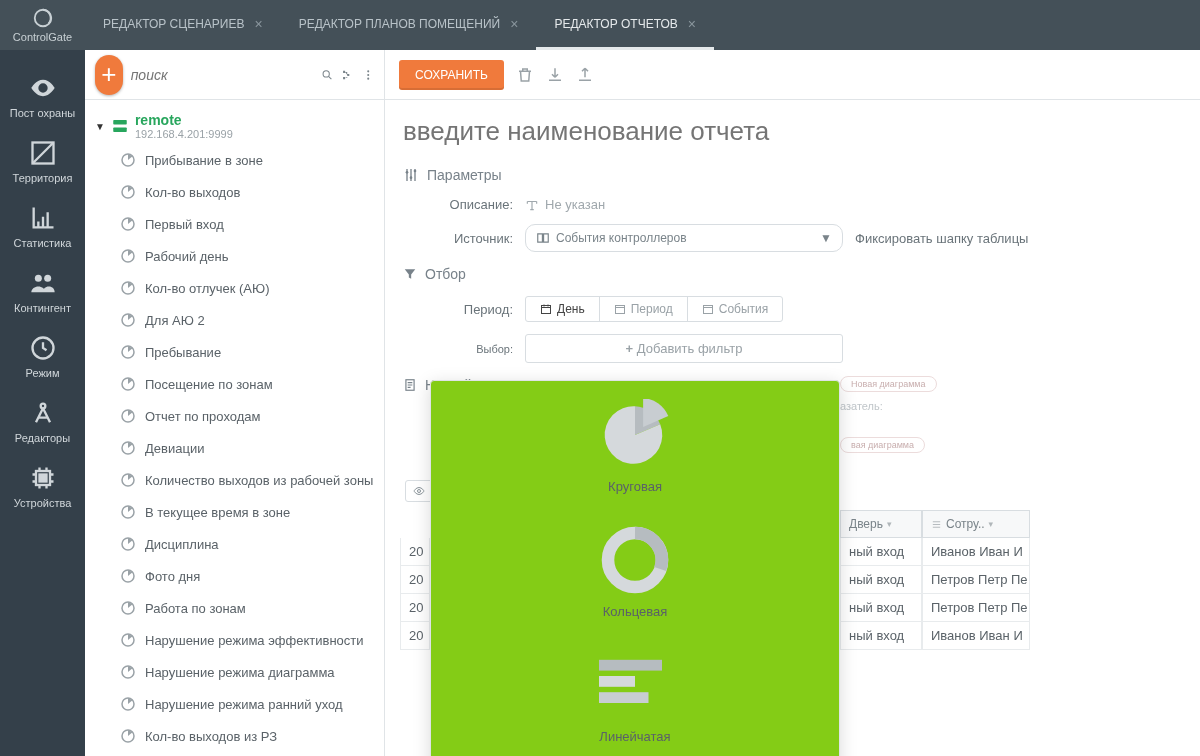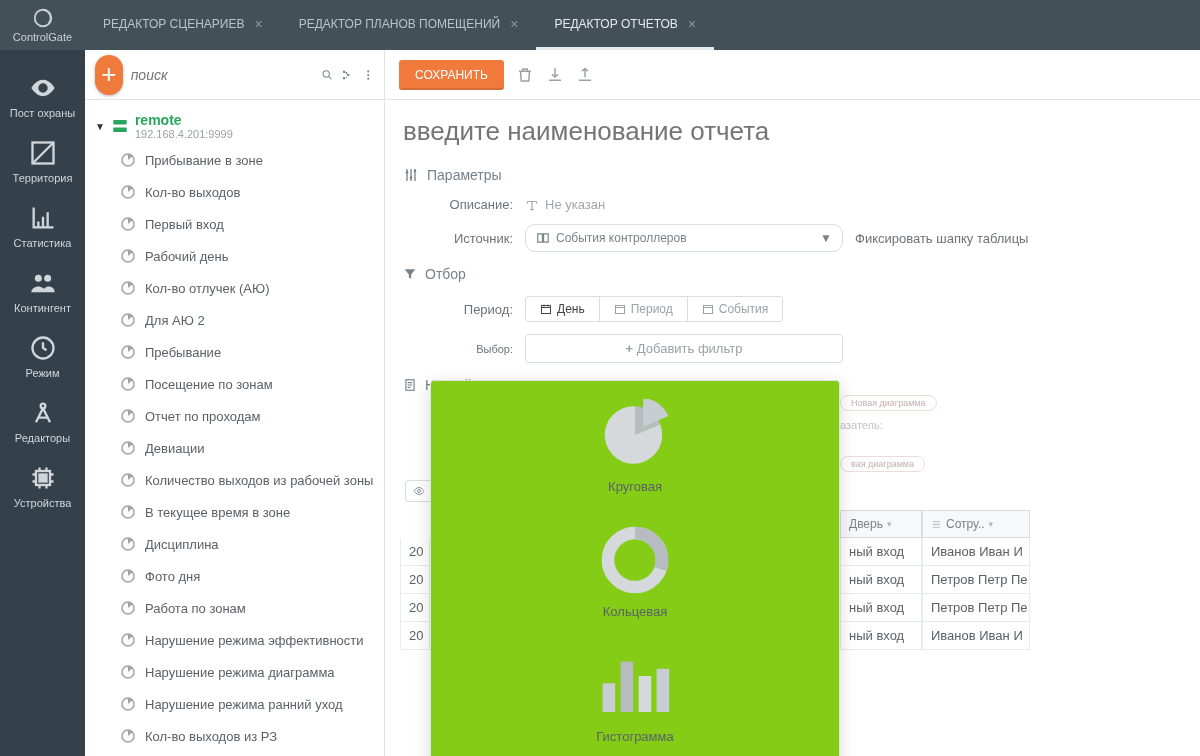--- a/index.html
+++ b/index.html
@@ -40,21 +40,21 @@
 .chk-label{color:#6a747a;font-size:13px}
 .seg{display:flex;border:1px solid #d8dde1;border-radius:3px;overflow:hidden}
 .seg-item{padding:5px 14px;font-size:12px;color:#9aa2a7;display:flex;align-items:center;gap:5px;border-right:1px solid #d8dde1;cursor:pointer}
 .seg-item:last-child{border-right:none}
 .seg-item.sel{color:#444}
 .add-filter{border:1px solid #d8dde1;border-radius:3px;width:318px;padding:6px;text-align:center;color:#9aa2a7;font-size:13px;cursor:pointer}
 .chart-popup{position:absolute;left:430px;top:380px;width:410px;background:#84cc16;border:1px solid #dfe3e6;border-radius:4px;box-shadow:0 4px 18px rgba(0,0,0,.15);display:grid;grid-template-columns:1fr;z-index:50}
 .chart-tile{display:flex;flex-direction:column;align-items:center;gap:8px;padding:18px 8px 12px;cursor:pointer}
 .chart-tile svg{width:90px;height:72px}
 .chart-tile .lbl{font-size:13px;color:#5a6268}
-.bg-panel{position:absolute;left:840px;top:392px;right:14px}
+.bg-panel{position:absolute;left:840px;top:373px;right:14px}
 .tag{border:1px solid #ecdcdc;border-radius:10px;padding:2px 10px;font-size:9px;color:#c8aeae;display:inline-block;margin-bottom:4px}
 .bg-line{color:#c0c6ca;font-size:11px;padding:4px 0}
 .tbl-region{position:absolute;left:400px;top:510px;right:14px}
 .tbl-head{display:flex}
 .th{border:1px solid #d8dde1;background:#f7f8f9;padding:6px 8px;font-size:12px;color:#7a848a;display:flex;align-items:center;gap:4px}
 .th .sort{font-size:9px;color:#b0b6ba}
 .tbl-body{display:flex;flex-direction:column}
 .tr{display:flex}
 .td{border:1px solid #e8ebed;border-top:none;padding:6px 8px;font-size:13px;color:#5a6268;white-space:nowrap;overflow:hidden}
 .eye-btn{position:absolute;left:405px;top:480px;width:28px;height:22px;border:1px solid #d8dde1;border-radius:3px;display:flex;align-items:center;justify-content:center;color:#8a949a;z-index:40}
@@ -408,29 +408,20 @@
   </div>
   <div class="chart-tile">
     <svg viewBox="0 0 100 80">
         <circle cx="50" cy="40" r="30" fill="none" stroke="#d5d9dc" stroke-width="14"></circle>
         <path d="M50 10A30 30 0 0 1 78 50" fill="none" stroke="#b6bcc0" stroke-width="14"></path>
       </svg>
     <span class="lbl">Кольцевая</span>
   </div>
   <div class="chart-tile">
     <svg viewBox="0 0 100 80">
-        <rect x="14" y="38" width="14" height="32" fill="#c8cdd1"></rect>
-        <rect x="34" y="14" width="14" height="56" fill="#b6bcc0"></rect>
-        <rect x="54" y="30" width="14" height="40" fill="#d5d9dc"></rect>
-        <rect x="74" y="22" width="14" height="48" fill="#c8cdd1"></rect>
-      </svg>
-    <span class="lbl">Гистограмма</span>
-  </div>
-  <div class="chart-tile">
-    <svg viewBox="0 0 100 80">
         <rect x="10" y="12" width="70" height="12" fill="#b6bcc0"></rect>
         <rect x="10" y="30" width="40" height="12" fill="#d5d9dc"></rect>
         <rect x="10" y="48" width="55" height="12" fill="#c8cdd1"></rect>
       </svg>
     <span class="lbl">Линейчатая</span>
   </div>
   <div class="chart-tile">
     <svg viewBox="0 0 100 80">
         <path d="M10 70L10 45 35 25 60 40 90 15 90 70z" fill="#c8cdd1"></path>
         <path d="M10 70L10 55 35 40 60 52 90 30 90 70z" fill="#b6bcc0"></path>

